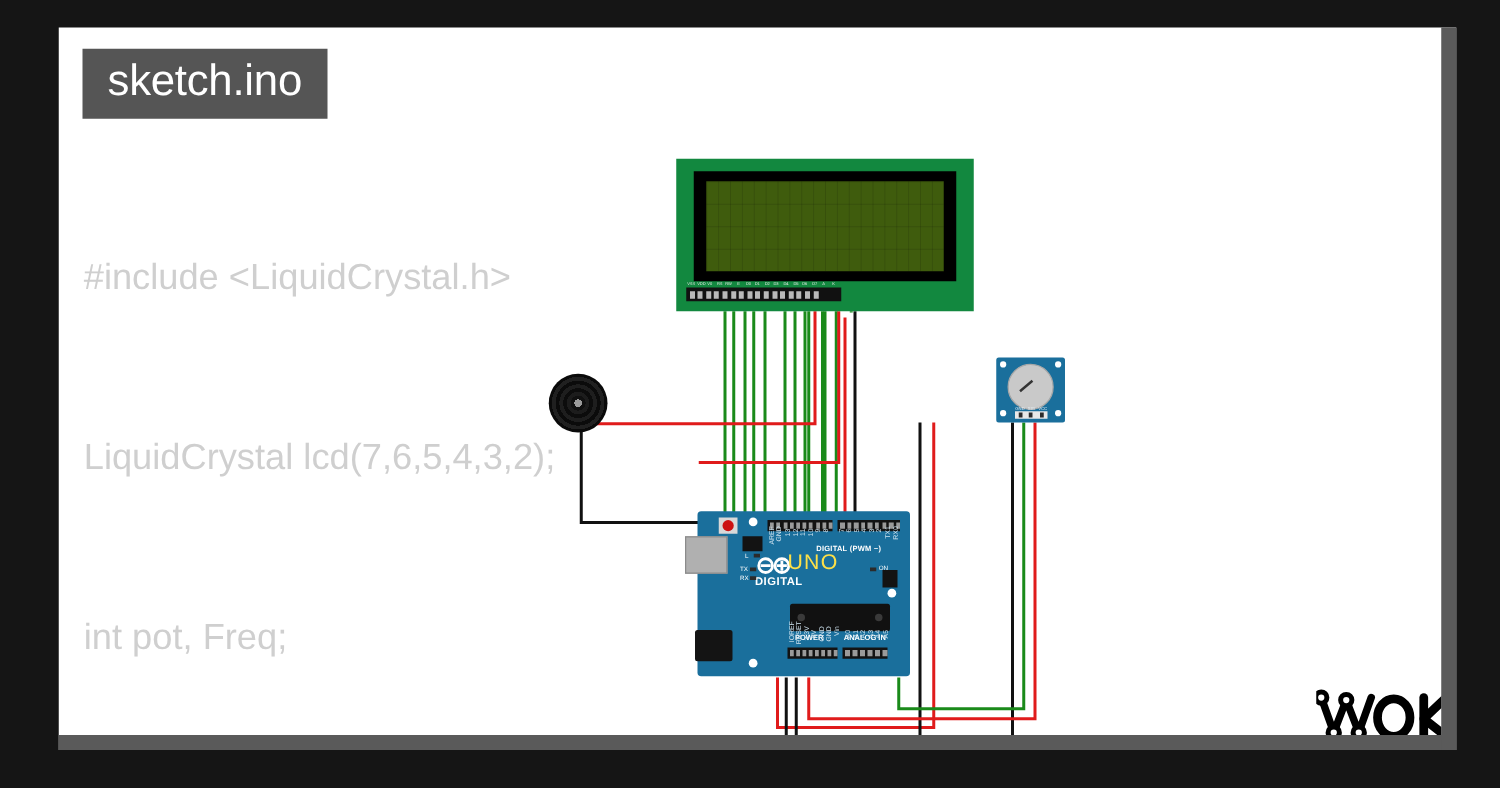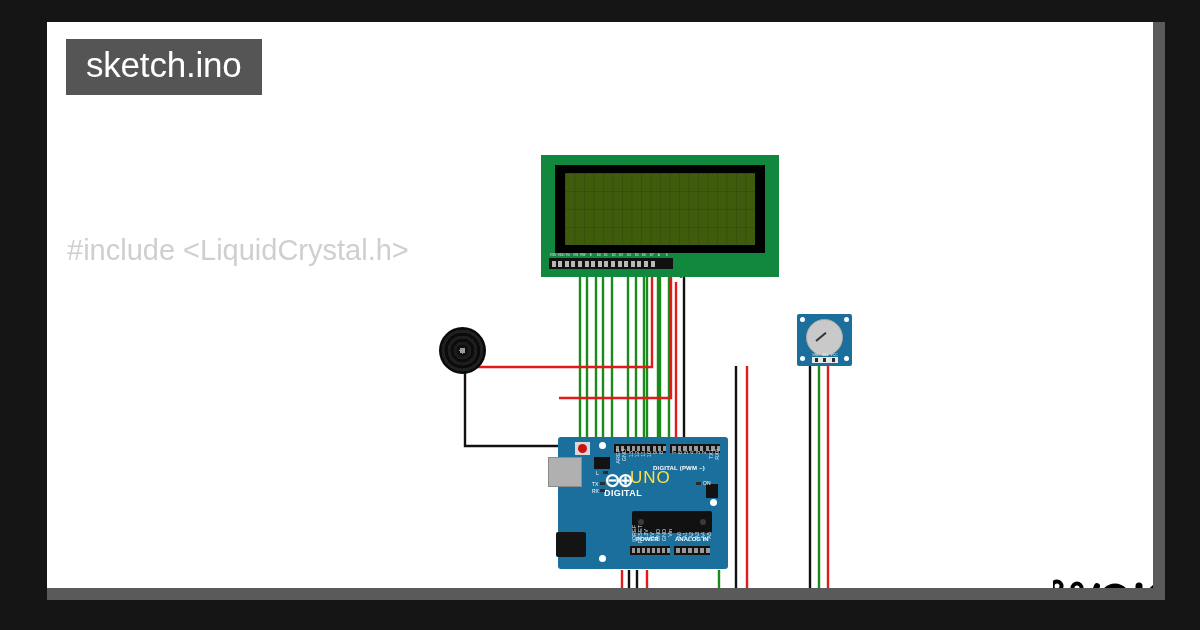--- a/index.html
+++ b/index.html
@@ -13,21 +13,21 @@
 
   
   .card {
     position: absolute;
     left: 47px; top: 22px;
     width: 1118px; height: 578px;
     background: #ffffff;
     border-right: 12px solid #5a5a5a;
     border-bottom: 12px solid #5a5a5a;
   }
-  .card-inner { position: absolute; inset: 0; overflow: hidden; margin-top: 28px; }
+  .card-inner { position: absolute; inset: 0; overflow: hidden; }
 
   
   .tab {
     position: absolute;
     left: 66px; top: 18px;
     padding: 6px 20px 10px 20px;
     background: #555555;
     color: #ffffff;
     font-size: 35px;
     line-height: 1.15;
@@ -216,20 +216,22 @@
 </head>
 <body>
 
 <div id="stage">
 
   <div class="card">
     <div class="card-inner">
 
       <div class="code">
         <div>#include &lt;LiquidCrystal.h&gt;</div>
+        <div>LiquidCrystal lcd(7,6,5,4,3,2);</div>
+        <div>int pot, Freq;</div>
         
         
         
         
         
         
         
       </div>
 
       <div class="wokwi">

